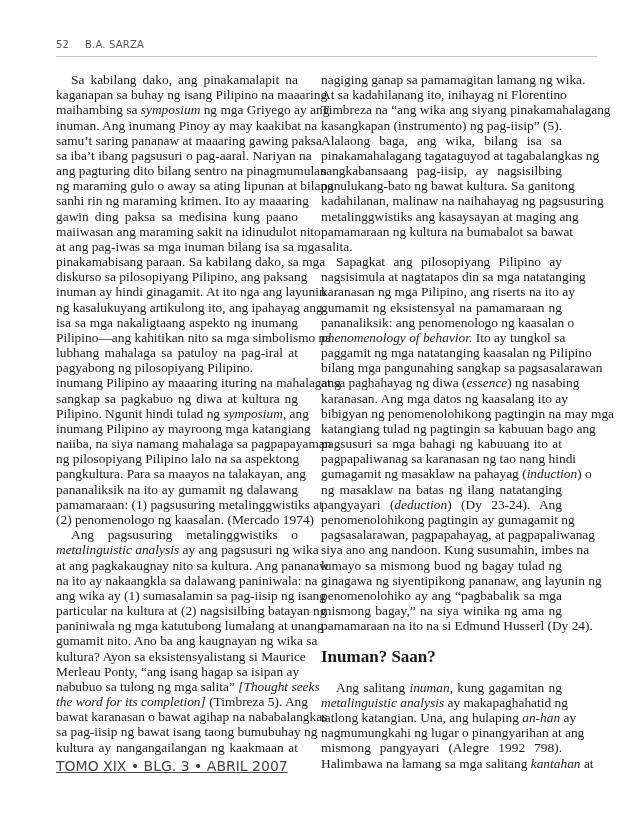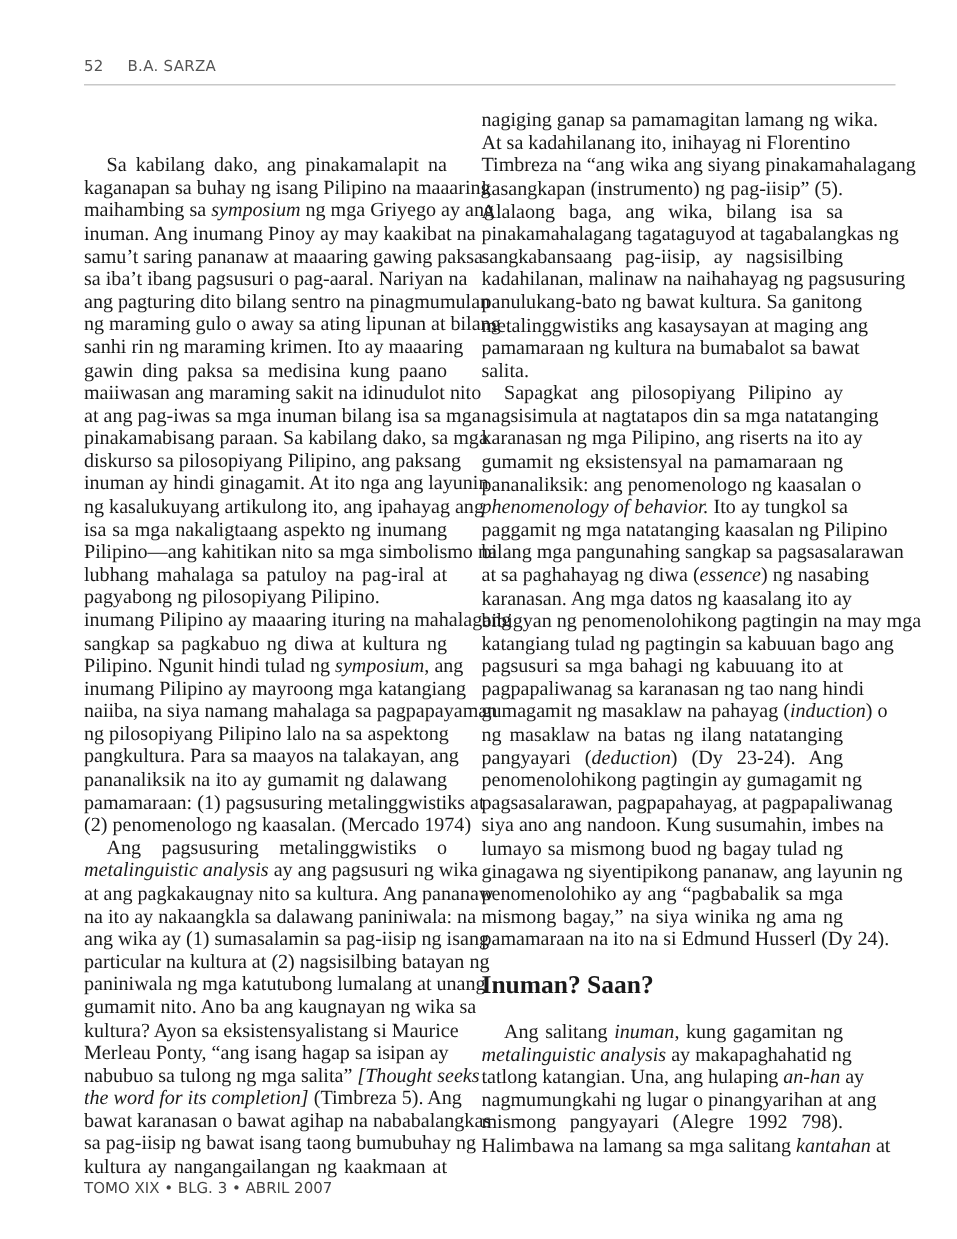--- a/index.html
+++ b/index.html
@@ -12,38 +12,38 @@
   }
   .running-head .pg { display: inline-block; width: 29px; }
   .head-rule {
     position: absolute; left: 56px; top: 56px; width: 541px; height: 1px;
     background: #c8c8c8;
   }
   .col {
     position: absolute; top: 72px;
     font-family: "Liberation Serif", serif; font-size: 13.4px; color: #1a1a1a;
   }
-  .col.left { left: 56px; width: 242px; margin-top: 30px; }
+  .col.left { left: 56px; width: 242px; }
   .col.right { left: 321px; width: 241px; }
   .ln {
     display: block; height: 15.18px; line-height: 15.18px;
     text-align: justify; text-align-last: justify; white-space: nowrap;
     overflow: visible;
   }
   .ln.last { text-align-last: left; }
   .ln.indent { padding-left: 15px; }
   .ln i { font-style: italic; }
   .gap { display: block; height: 15.6px; }
   .heading {
     display: block; height: 15.2px; line-height: 15.2px;
     font-weight: bold; font-size: 17px;
   }
   .footer {
-    position: absolute; left: 56px; top: 787px;
-    font-family: "DejaVu Sans", sans-serif; font-size: 10px; color: #444;
+    position: absolute; left: 56px; top: 758px;
+    font-family: "DejaVu Sans", sans-serif; font-size: 14px; color: #444; text-decoration: underline;
   }
 </style>
 </head>
 <body>
 
 <div class="page">
   <div class="running-head">
     <span class="pg">52</span><span>B.A. SARZA</span>
   </div>
   <div class="head-rule"></div>
@@ -105,22 +105,22 @@
   <div class="col right" id="col-right">
     <div id="right-paras">
         <div>
           <span class="ln ">nagiging ganap sa pamamagitan lamang ng wika.</span>
           <span class="ln ">At sa kadahilanang ito, inihayag ni Florentino</span>
           <span class="ln ">Timbreza na “ang wika ang siyang pinakamahalagang</span>
           <span class="ln ">kasangkapan (instrumento) ng pag-iisip” (5).</span>
           <span class="ln ">Alalaong baga, ang wika, bilang isa sa</span>
           <span class="ln ">pinakamahalagang tagataguyod at tagabalangkas ng</span>
           <span class="ln ">sangkabansaang pag-iisip, ay nagsisilbing</span>
+          <span class="ln ">panulukang-bato ng bawat kultura. Sa ganitong</span>
           <span class="ln ">kadahilanan, malinaw na naihahayag ng pagsusuring</span>
-          <span class="ln ">panulukang-bato ng bawat kultura. Sa ganitong</span>
           <span class="ln ">metalinggwistiks ang kasaysayan at maging ang</span>
           <span class="ln ">pamamaraan ng kultura na bumabalot sa bawat</span>
           <span class="ln  last">salita.</span>
         </div>
         <div>
           <span class="ln  indent">Sapagkat ang pilosopiyang Pilipino ay</span>
           <span class="ln ">nagsisimula at nagtatapos din sa mga natatanging</span>
           <span class="ln ">karanasan ng mga Pilipino, ang riserts na ito ay</span>
           <span class="ln ">gumamit ng eksistensyal na pamamaraan ng</span>
           <span class="ln ">pananaliksik: ang penomenologo ng kaasalan o</span>

